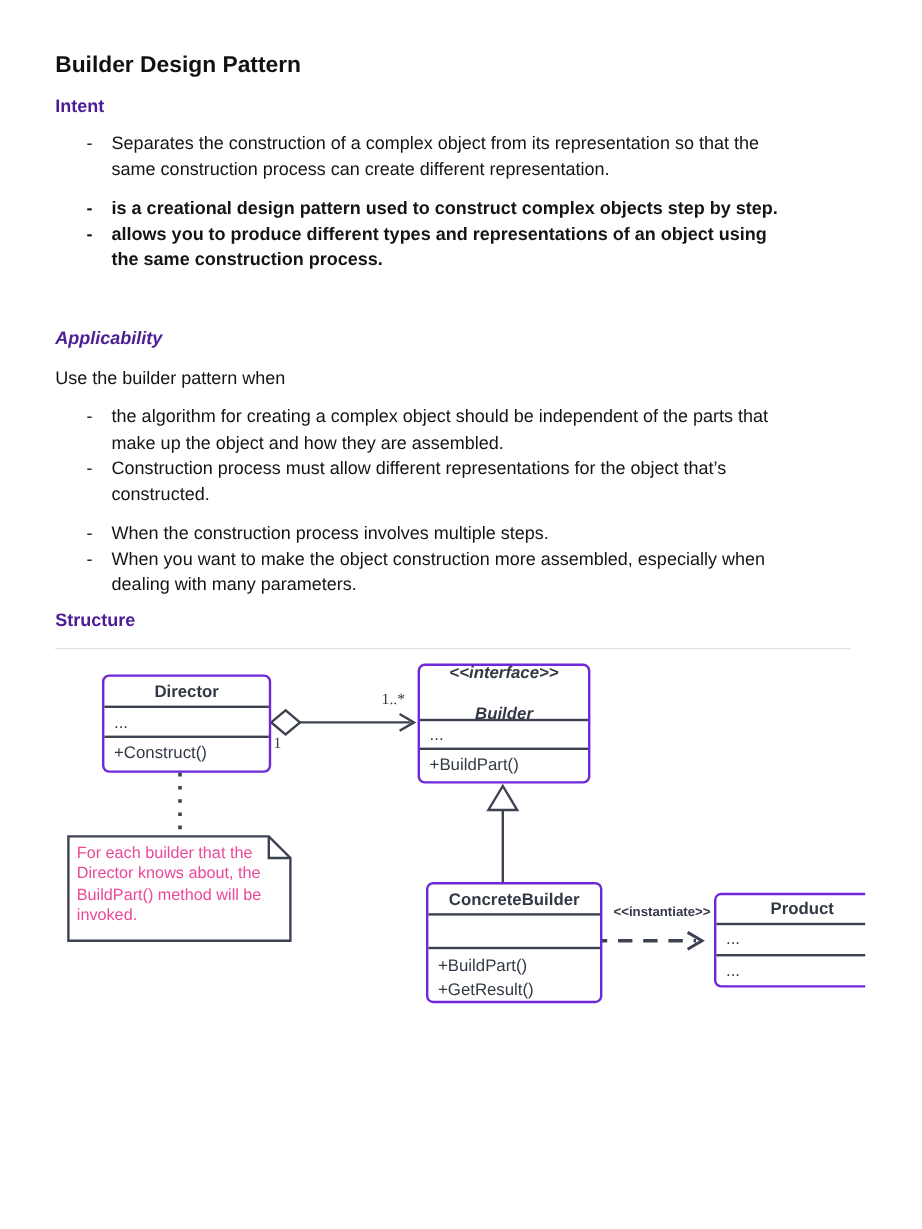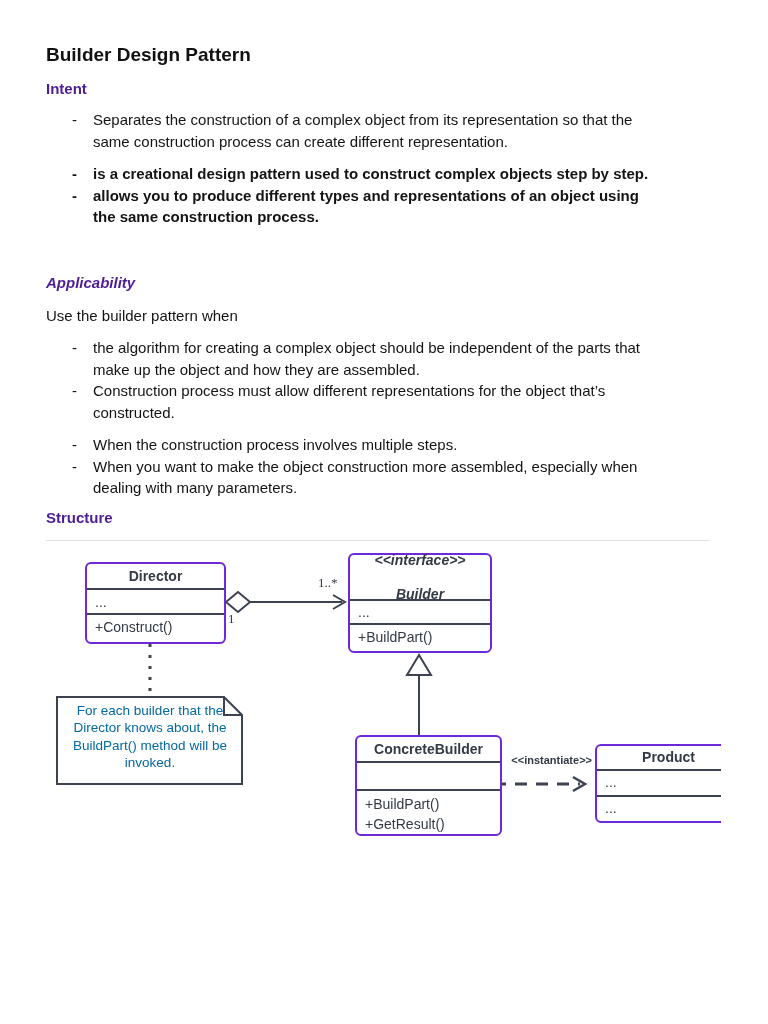--- a/index.html
+++ b/index.html
@@ -35,21 +35,21 @@
     text-align:center;line-height:18px;
   }
   .uml-box .hdr.stack{flex-direction:column;gap:16px;}
   .uml-box .hdr.ital{font-style:italic;}
   .uml-box .row{border-top:2px solid #3d4250;padding:1px 8px 0 8px;box-sizing:border-box;line-height:22px;}
   .uml-box .row.methods{line-height:20px;padding-top:3px;}
   .dlabel{position:absolute;color:#333a45;}
   .mult{font-family:"Liberation Serif",serif;font-size:13px;}
   .stereo{font-size:11px;font-weight:bold;text-align:right;}
   .note-text{
-    position:absolute;color:#0369a1;font-size:13.5px;line-height:17.5px;text-align:center;
+    position:absolute;color:#ec4899;font-size:13.5px;line-height:17.5px;
   }
 </style>
 </head>
 <body>
 
 <div class="page">
   <div class="content">
 
     <h1>Builder Design Pattern</h1>
 

